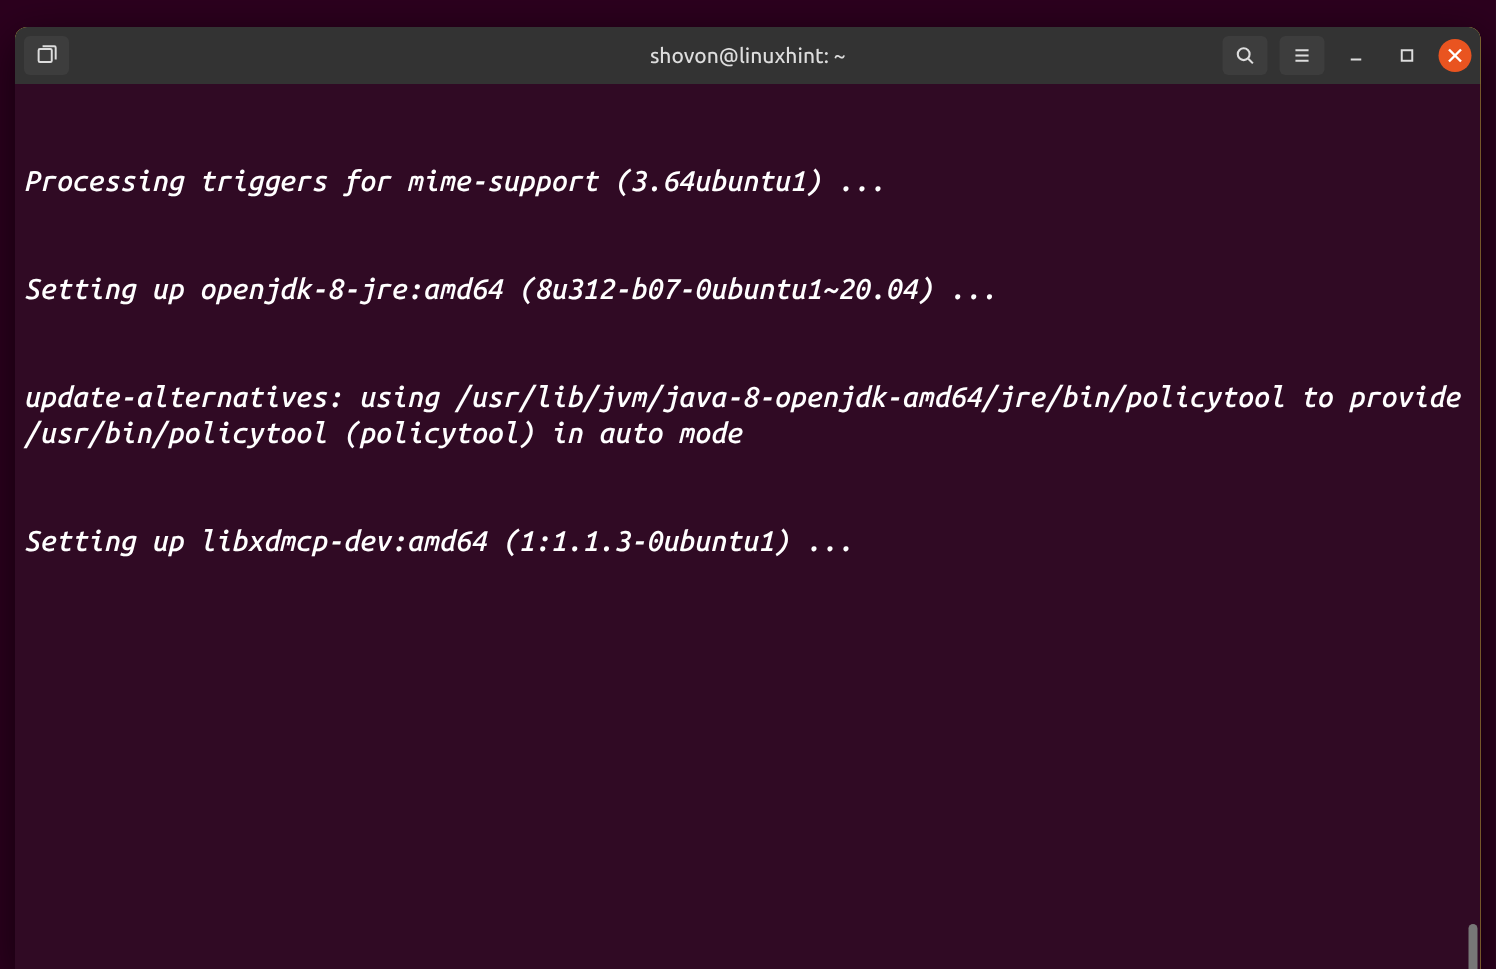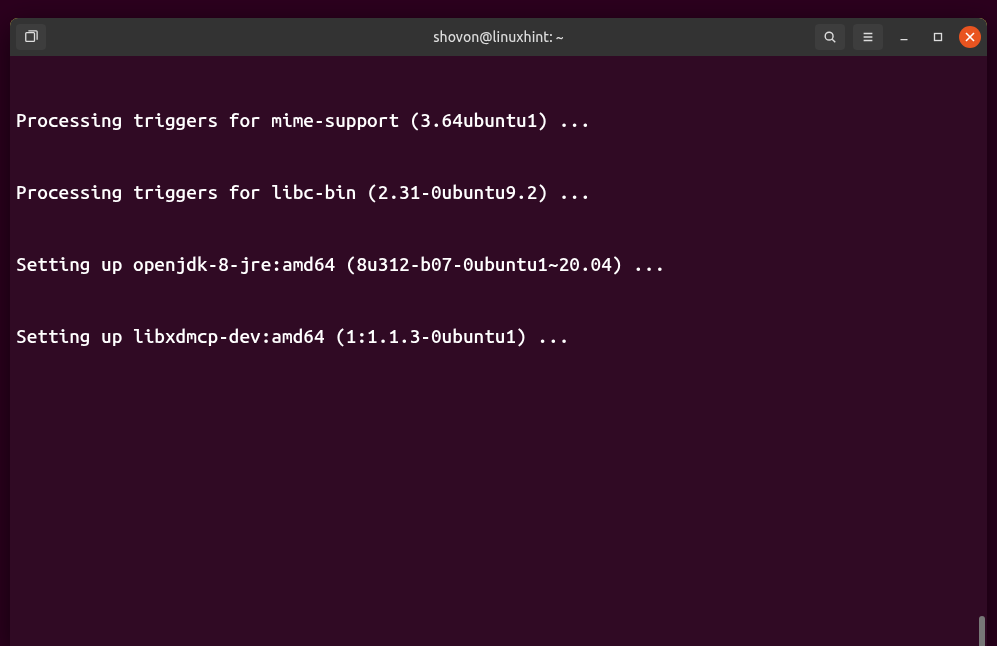--- a/index.html
+++ b/index.html
@@ -74,21 +74,21 @@
       background: #300a24;
       color: #ffffff;
       font-size: 19px;
       line-height: 24px;
       padding: 4px 6px;
       white-space: pre-wrap;
       word-break: break-all;
       position: relative;
       font-weight: 500;
     }
-    .out-line { display: block; }
+    .out-line { display: block; font-style: italic; }
     .scrollbar {
       position: absolute;
       right: 2px;
       top: 560px;
       width: 6px;
       height: 50px;
       background: #777;
       border-radius: 3px;
     }
   </style>
@@ -134,22 +134,22 @@
         <svg viewBox="0 0 10 10" stroke="#fff" stroke-width="1.6">
           <line x1="1" y1="1" x2="9" y2="9"></line>
             <line x1="9" y1="1" x2="1" y2="9"></line>
         </svg>
       </div>
     </div>
   </div>
 
   <div class="terminal-body">
     <span class="out-line">Processing triggers for mime-support (3.64ubuntu1) ...</span>
-    <span class="out-line">Processing triggers for libc-bin (2.31-0ubuntu9.2) ...</span>
     <span class="out-line">Setting up openjdk-8-jre:amd64 (8u312-b07-0ubuntu1~20.04) ...</span>
+    <span class="out-line">update-alternatives: using /usr/lib/jvm/java-8-openjdk-amd64/jre/bin/policytool to provide /usr/bin/policytool (policytool) in auto mode</span>
     <span class="out-line">Setting up libxdmcp-dev:amd64 (1:1.1.3-0ubuntu1) ...</span>
     
     
     
     
     
     
     
     
     

